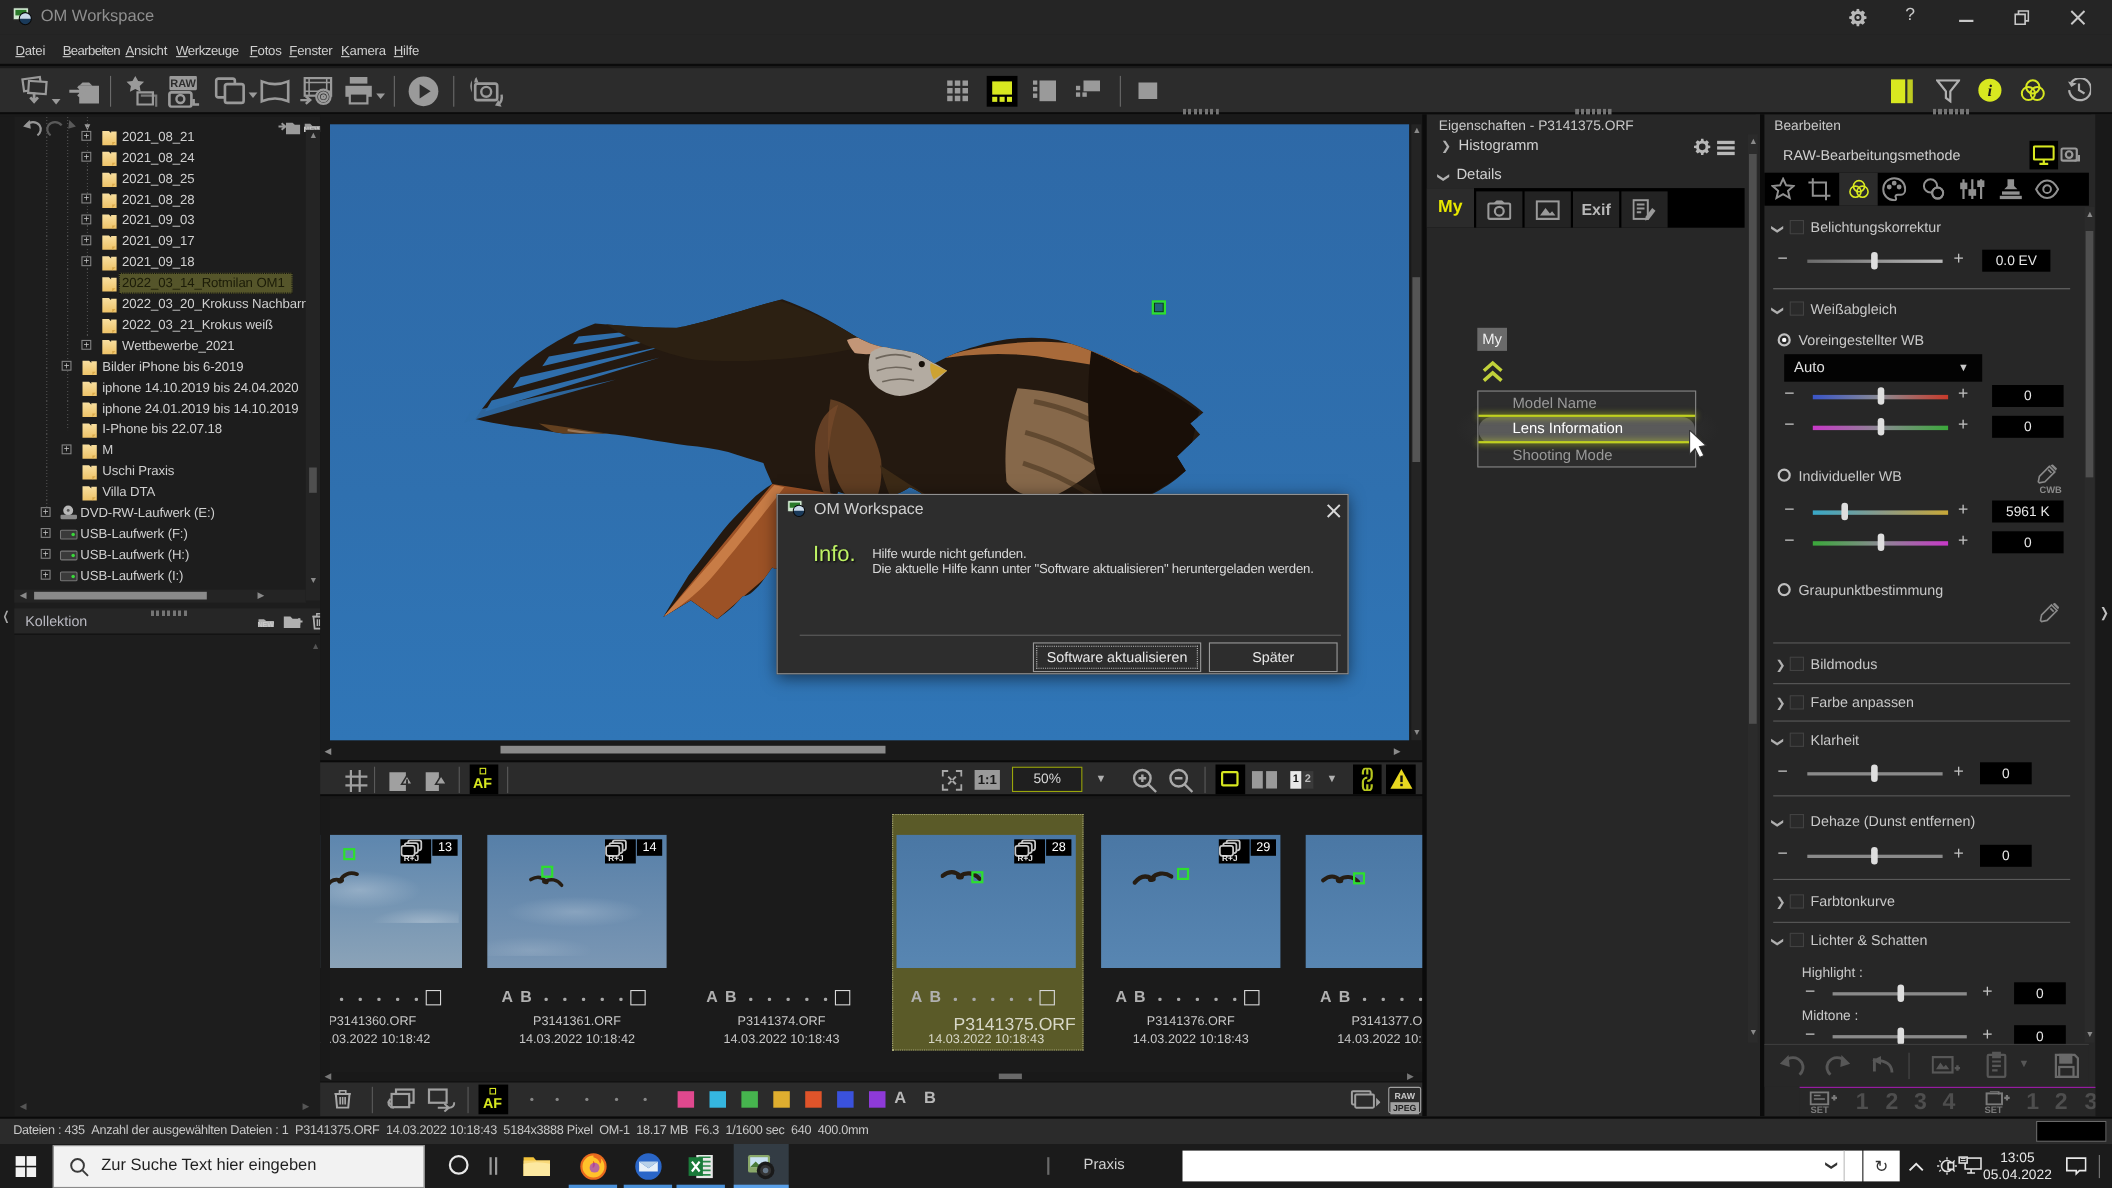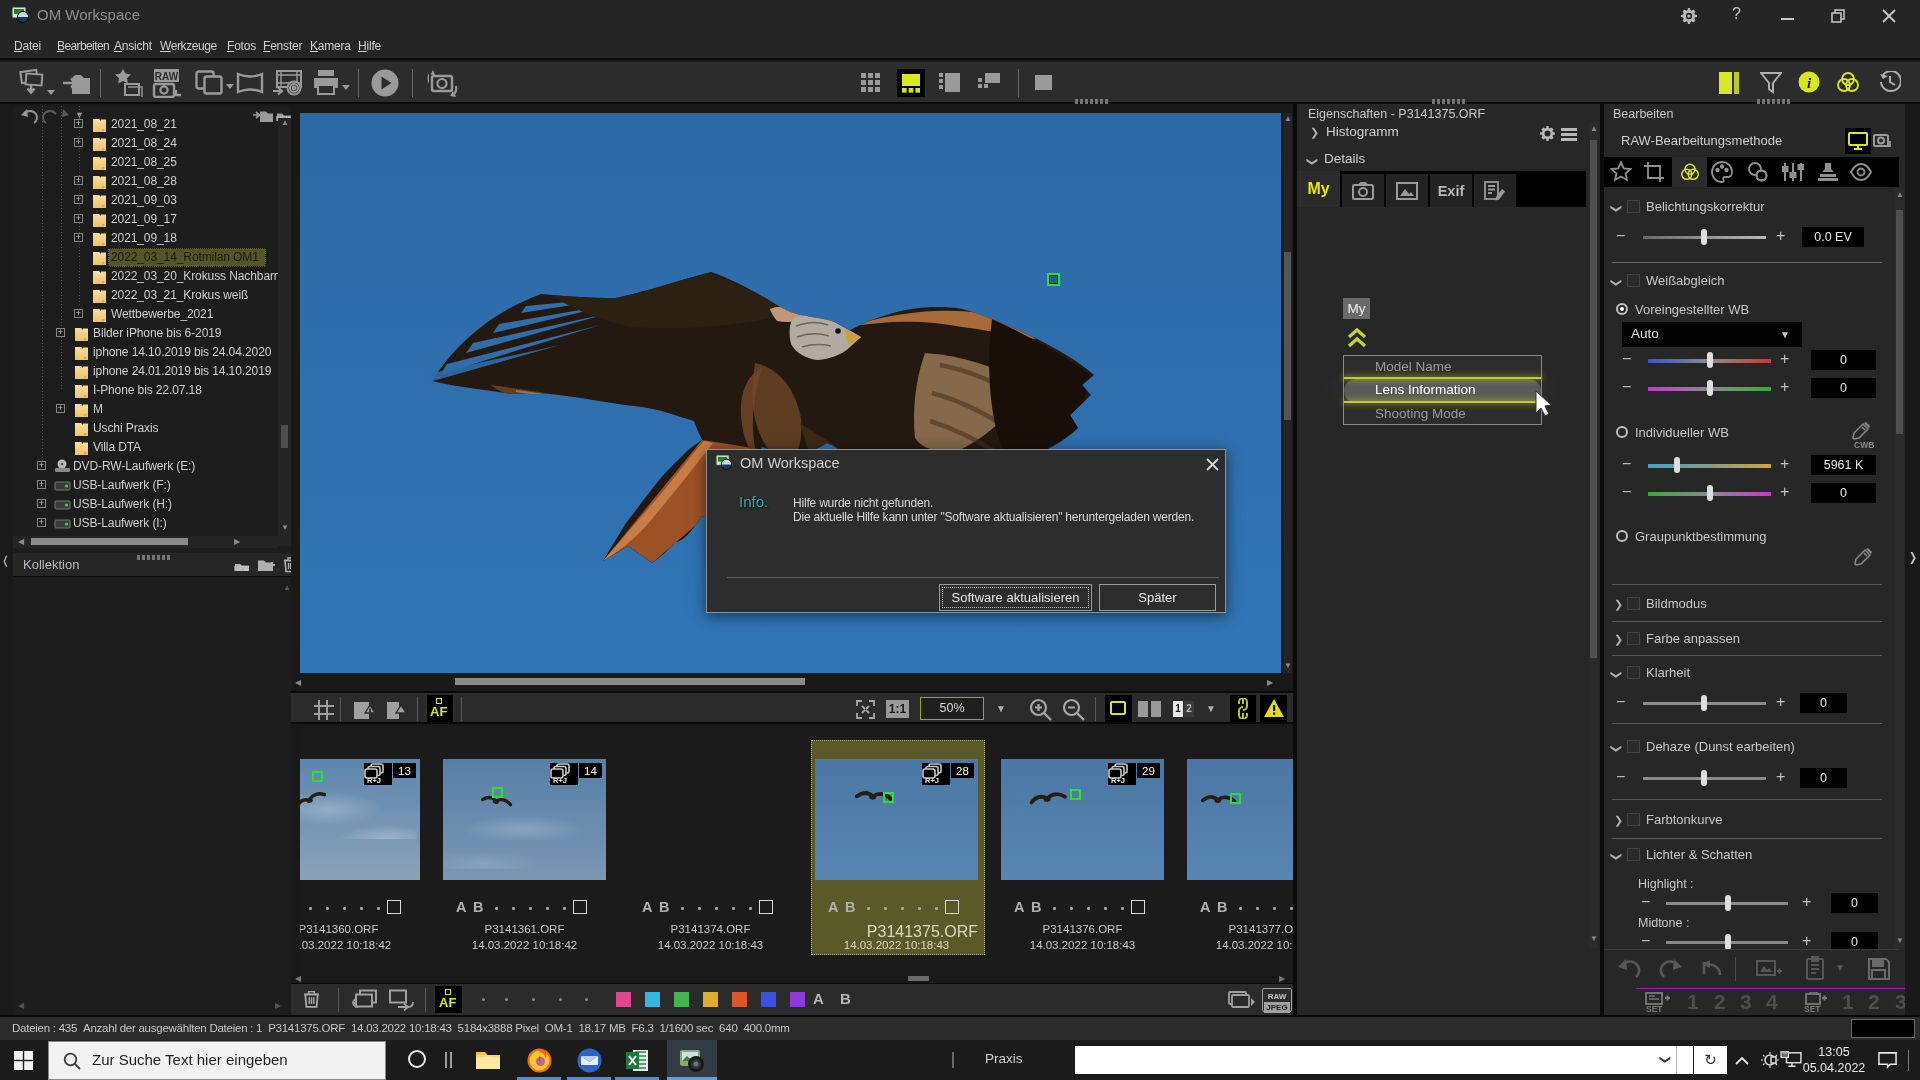--- a/index.html
+++ b/index.html
@@ -565,21 +565,21 @@
       <svg class="abs" style="left:9px;top:5px" width="16" height="16" viewBox="0 0 17 17">
           <rect x="0" y="0" width="14" height="11" rx="1" fill="#cfe8cf" stroke="#333" stroke-width="1"></rect>
           <rect x="2" y="2" width="10" height="5" fill="#2a7a2a"></rect>
           <circle cx="11" cy="10" r="5.5" fill="#1a3a5a" stroke="#0a0a0a"></circle>
           <path d="M6 10a5 5 0 0 1 10 0z" fill="#c8d8e8"></path>
         </svg>
       <div class="txt" style="left:33px;top:5px;color:#cfcfcf;font-size:14.5px;">OM Workspace</div>
       <svg class="abs" style="left:499px;top:8px" width="13" height="13" viewBox="0 0 13 13">
           <path stroke="#d8d8d8" stroke-width="1.8" d="M1 1l11 11M12 1L1 12"></path>
         </svg>
-      <div class="txt" style="left:32px;top:43px;color:#14b8a6;font-size:15px;text-shadow:1px 1px 2px #000;">Info.</div>
+      <div class="txt" style="left:32px;top:43px;color:#bef264;font-size:20px;text-shadow:1px 1px 2px #000;">Info.</div>
       <div class="txt" style="left:86px;top:46px;color:#d8d8d8;font-size:12px;letter-spacing:-0.2px;">Hilfe wurde nicht gefunden.</div>
       <div class="txt" style="left:86px;top:60px;color:#d8d8d8;font-size:12px;letter-spacing:-0.2px;">Die aktuelle Hilfe kann unter "Software aktualisieren" heruntergeladen werden.</div>
       <div class="sep" style="left:20px;top:127px;width:492px;"></div>
       <div class="abs flexc" style="left:232px;top:134px;width:153px;height:27px;border:1px solid #9a9a9a;color:#e8e8e8;font-size:13px;"><div class="abs" style="left:2px;top:2px;right:2px;bottom:2px;border:1px dotted #bbb;"></div>Software aktualisieren</div>
       <div class="abs flexc" style="left:392px;top:134px;width:117px;height:27px;border:1px solid #9a9a9a;color:#e8e8e8;font-size:13px;">Später</div>
     </div>
   </div>
 
   <div class="abs" style="left:992px;top:9px;width:9px;height:560px;background:#242424;">
     <div class="txt" style="left:1px;top:1px;color:#8a8a8a;font-size:8px;">▲</div>
@@ -1004,21 +1004,21 @@
   <div class="chk" style="left:23px;top:562px;"></div>
   <div class="txt" style="left:42px;top:561px;color:#c8c8c8;font-size:13px;">Klarheit</div>
   <div class="txt" style="left:12px;top:589px;color:#c0c0c0;font-size:16px;">−</div>
   <div class="sltrack" style="left:39px;top:598px;width:123px;"></div>
   <div class="slhandle" style="left:97px;top:591px;"></div>
   <div class="txt" style="left:172px;top:589px;color:#c0c0c0;font-size:16px;">+</div>
   <div class="ibox" style="left:196px;top:589px;width:47px;height:20px;line-height:20px;">0</div>
   <div class="sep" style="left:8px;top:619px;width:270px;background:#5a5a5a;"></div>
   <div class="txt" style="left:8px;top:638px;color:#b0b0b0;font-size:11px;transform:rotate(90deg);">❯</div>
   <div class="chk" style="left:23px;top:636px;"></div>
-  <div class="txt" style="left:42px;top:635px;color:#c8c8c8;font-size:13px;">Dehaze (Dunst earbeiten)</div>
+  <div class="txt" style="left:42px;top:635px;color:#c8c8c8;font-size:13px;">Dehaze (Dunst entfernen)</div>
   <div class="txt" style="left:12px;top:664px;color:#c0c0c0;font-size:16px;">−</div>
   <div class="sltrack" style="left:39px;top:673px;width:123px;"></div>
   <div class="slhandle" style="left:97px;top:666px;"></div>
   <div class="txt" style="left:172px;top:664px;color:#c0c0c0;font-size:16px;">+</div>
   <div class="ibox" style="left:196px;top:664px;width:47px;height:20px;line-height:20px;">0</div>
   <div class="sep" style="left:8px;top:695px;width:270px;background:#5a5a5a;"></div>
   <div class="txt" style="left:10px;top:710px;color:#b0b0b0;font-size:11px;">❯</div>
   <div class="chk" style="left:23px;top:709px;"></div>
   <div class="txt" style="left:42px;top:708px;color:#c8c8c8;font-size:13px;">Farbtonkurve</div>
   <div class="sep" style="left:8px;top:734px;width:270px;background:#5a5a5a;"></div>

